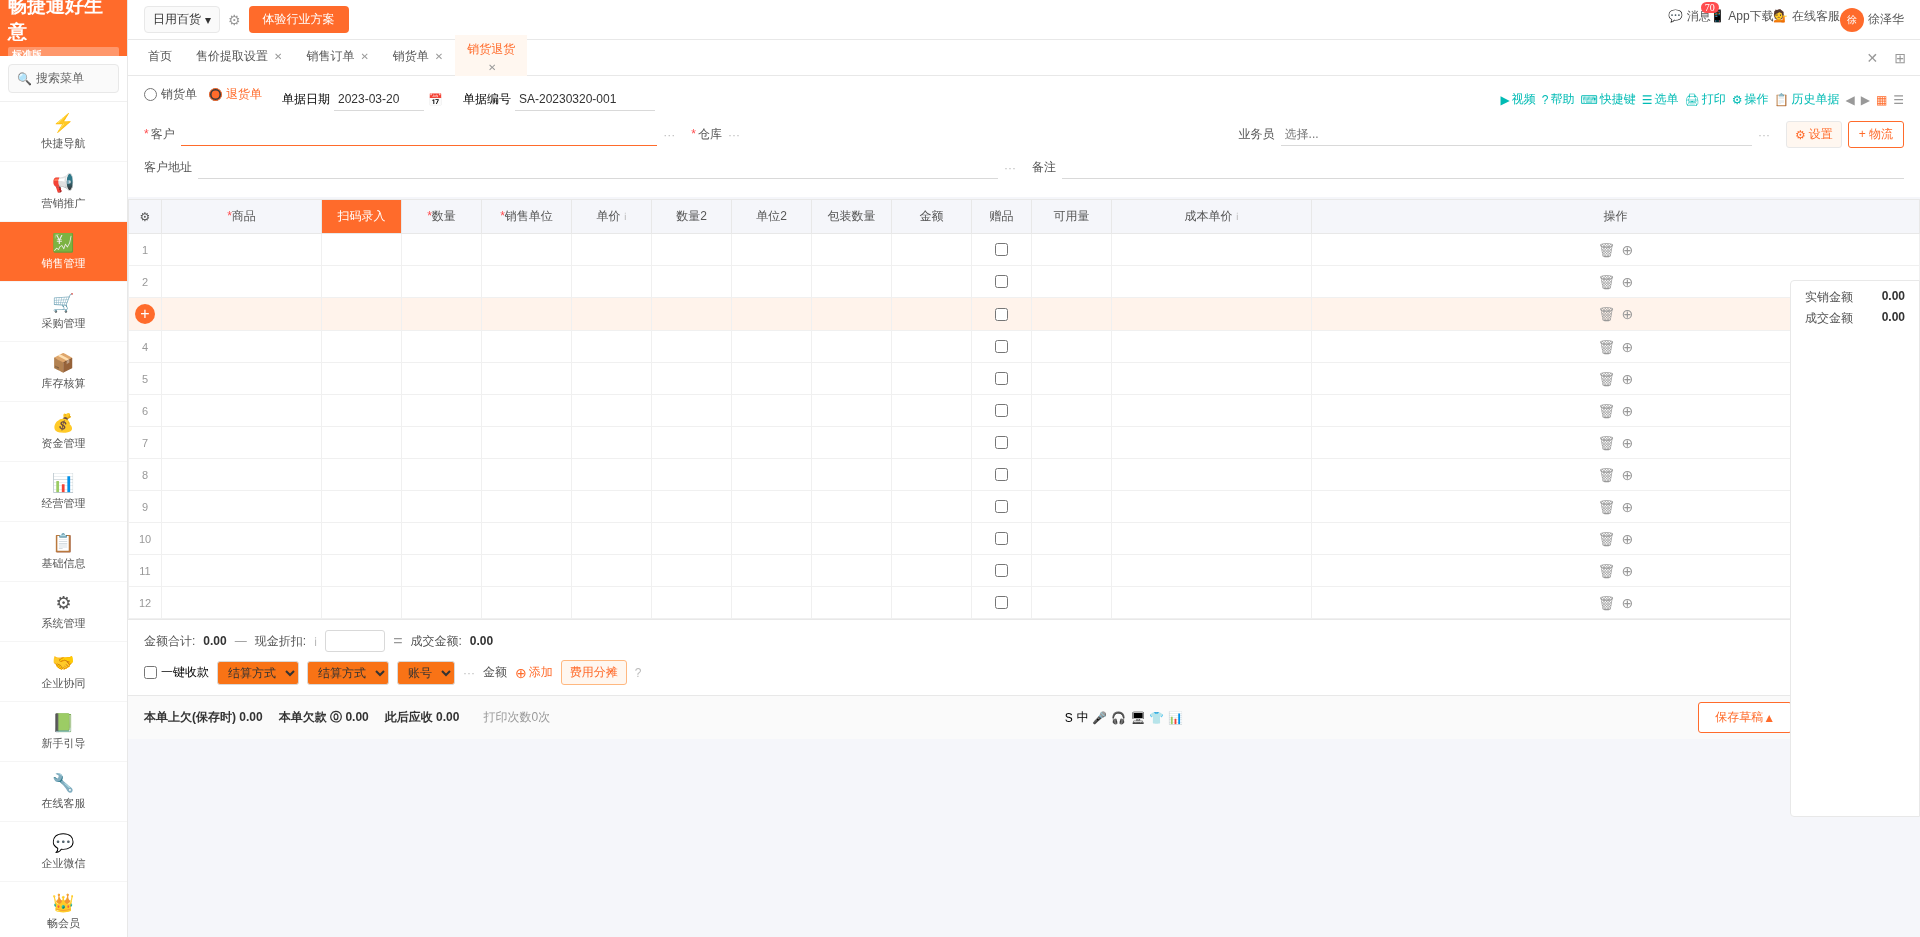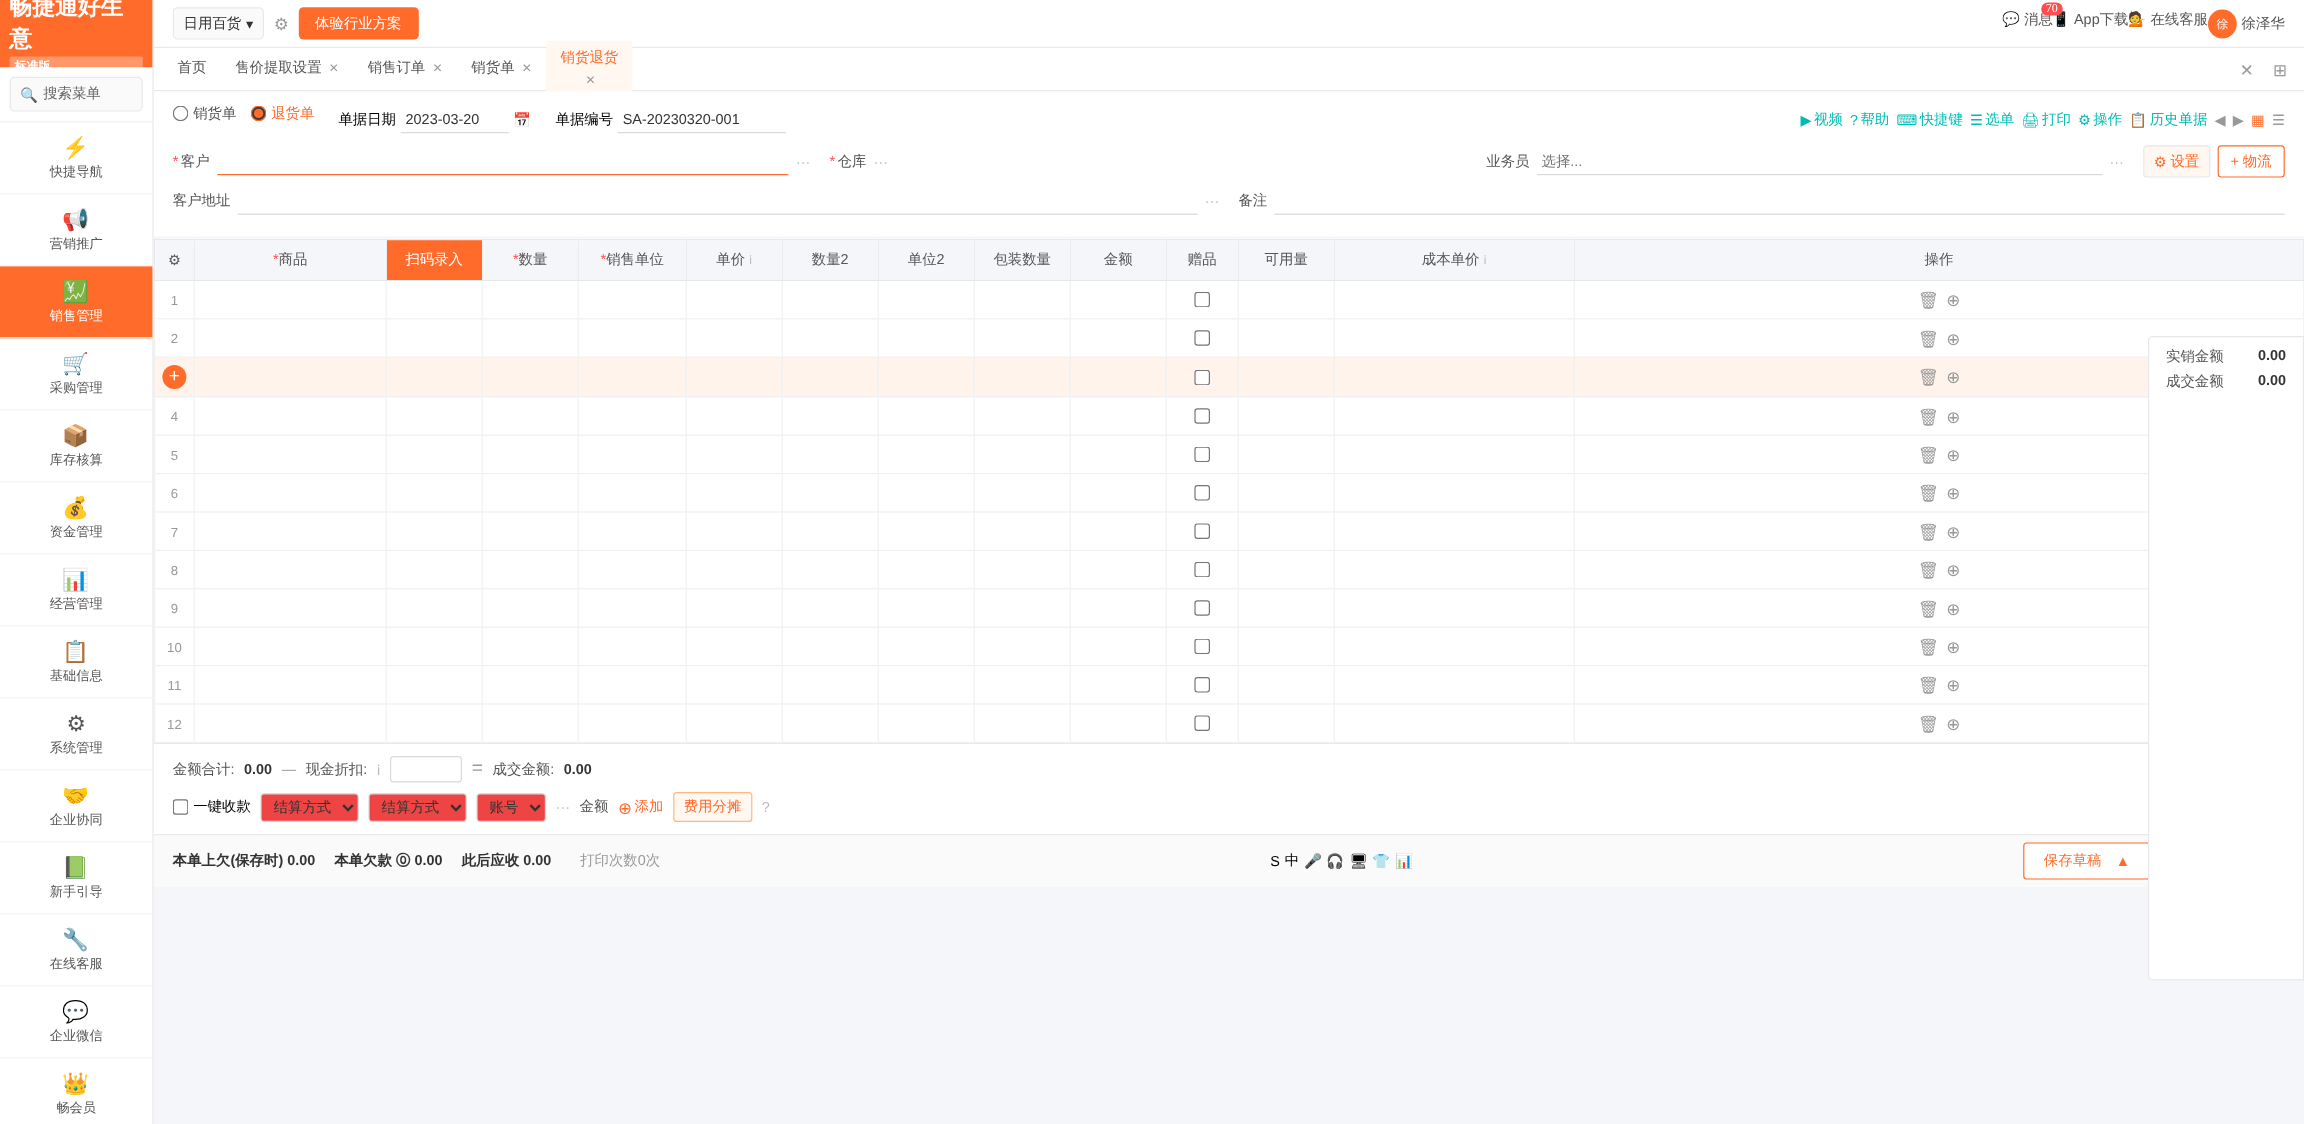--- a/index.html
+++ b/index.html
@@ -62,35 +62,35 @@
 
     
     .bottom-panel { background: white; padding: 10px 16px; border-top: 1px solid #e8e8e8; }
     .amount-row { display: flex; align-items: center; gap: 8px; margin-bottom: 8px; }
     .amount-label { color: #555; }
     .amount-value { color: #333; font-weight: bold; }
     .amount-divider { color: #999; }
     .equals { color: #999; font-size: 16px; }
     .payment-row { display: flex; align-items: center; gap: 8px; flex-wrap: wrap; }
     .checkbox-label { display: flex; align-items: center; gap: 4px; cursor: pointer; }
-    .select-input { padding: 3px 6px; border: 1px solid #d9d9d9; border-radius: 3px; color: #333; background: #ef4444; cursor: pointer; }
+    .select-input { padding: 3px 6px; border: 1px solid #d9d9d9; border-radius: 3px; color: #333; background: #f97316; cursor: pointer; }
     .text-input { padding: 3px 6px; border: 1px solid #d9d9d9; border-radius: 3px; color: #333; width: 80px; }
     .orange-add { background: none; border: none; color: #ff6b2b; cursor: pointer; display: flex; align-items: center; gap: 2px; }
     .split-btn { background: #fff7f0; border: 1px solid #ffb880; border-radius: 3px; padding: 3px 8px; color: #ff6b2b; cursor: pointer; }
     .help-icon { color: #bbb; cursor: pointer; }
 
     
     .status-bar { background: #fafafa; padding: 6px 16px; border-top: 1px solid #e8e8e8; display: flex; align-items: center; gap: 16px; }
     .status-item { color: #555; }
     .status-item span { color: #333; font-weight: bold; }
     .print-btn { color: #999; cursor: pointer; margin-left: 8px; }
 
     
     .right-actions { margin-left: auto; display: flex; gap: 8px; }
-    .save-draft-btn { padding: 6px 16px; background: white; border: 1px solid #ff6b2b; color: #ff6b2b; border-radius: 3px; cursor: pointer; display: flex; align-items: center; gap: 12px; }
+    .save-draft-btn { padding: 6px 16px; background: white; border: 1px solid #ff6b2b; color: #ff6b2b; border-radius: 3px; cursor: pointer; display: flex; align-items: center; gap: 0; }
     .save-new-btn { padding: 6px 16px; background: #ff6b2b; border: none; color: white; border-radius: 3px; cursor: pointer; display: flex; align-items: center; gap: 4px; }
 
     
     .summary-panel { position: fixed; right: 0; top: 280px; background: white; border: 1px solid #e8e8e8; border-radius: 4px 0 0 4px; padding: 8px 12px; }
     .summary-row { display: flex; justify-content: space-between; gap: 20px; color: #555; margin-bottom: 4px; font-size: 12px; }
     .summary-val { font-weight: bold; color: #333; }
     .date-field { display: flex; align-items: center; gap: 4px; }
     .form-row2 { display: flex; align-items: center; gap: 16px; margin-bottom: 8px; }
 
     

